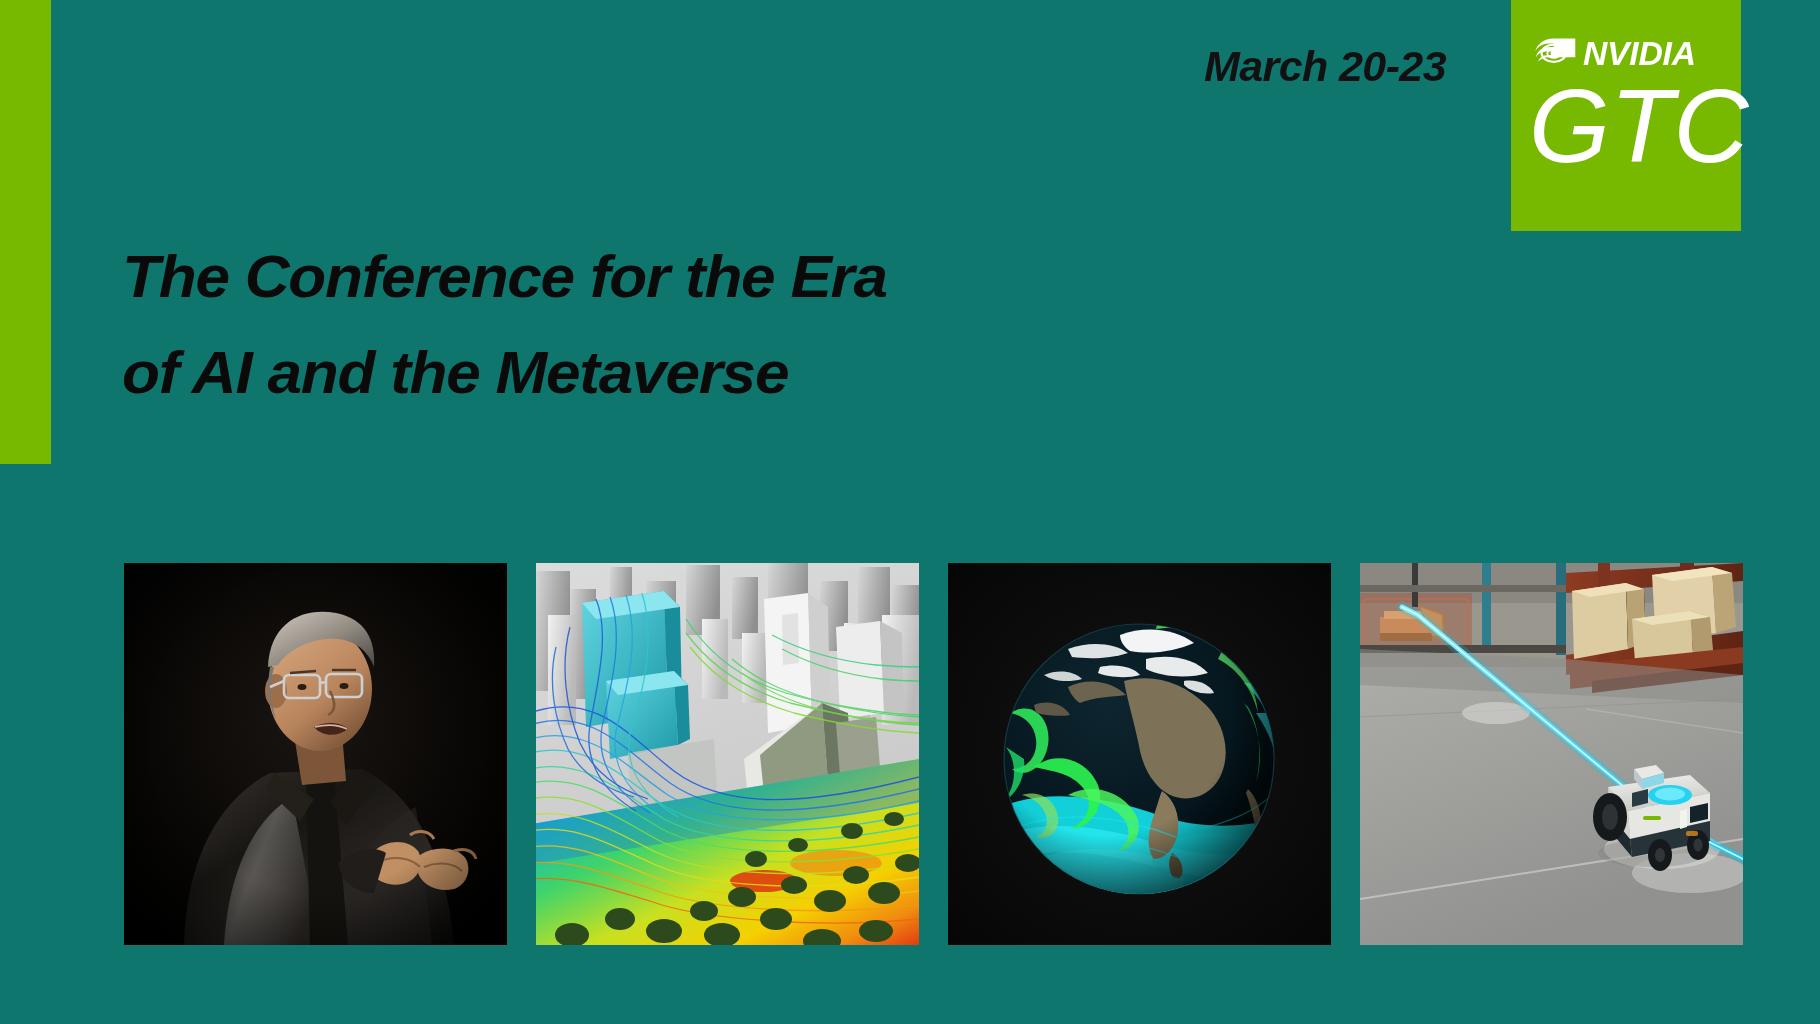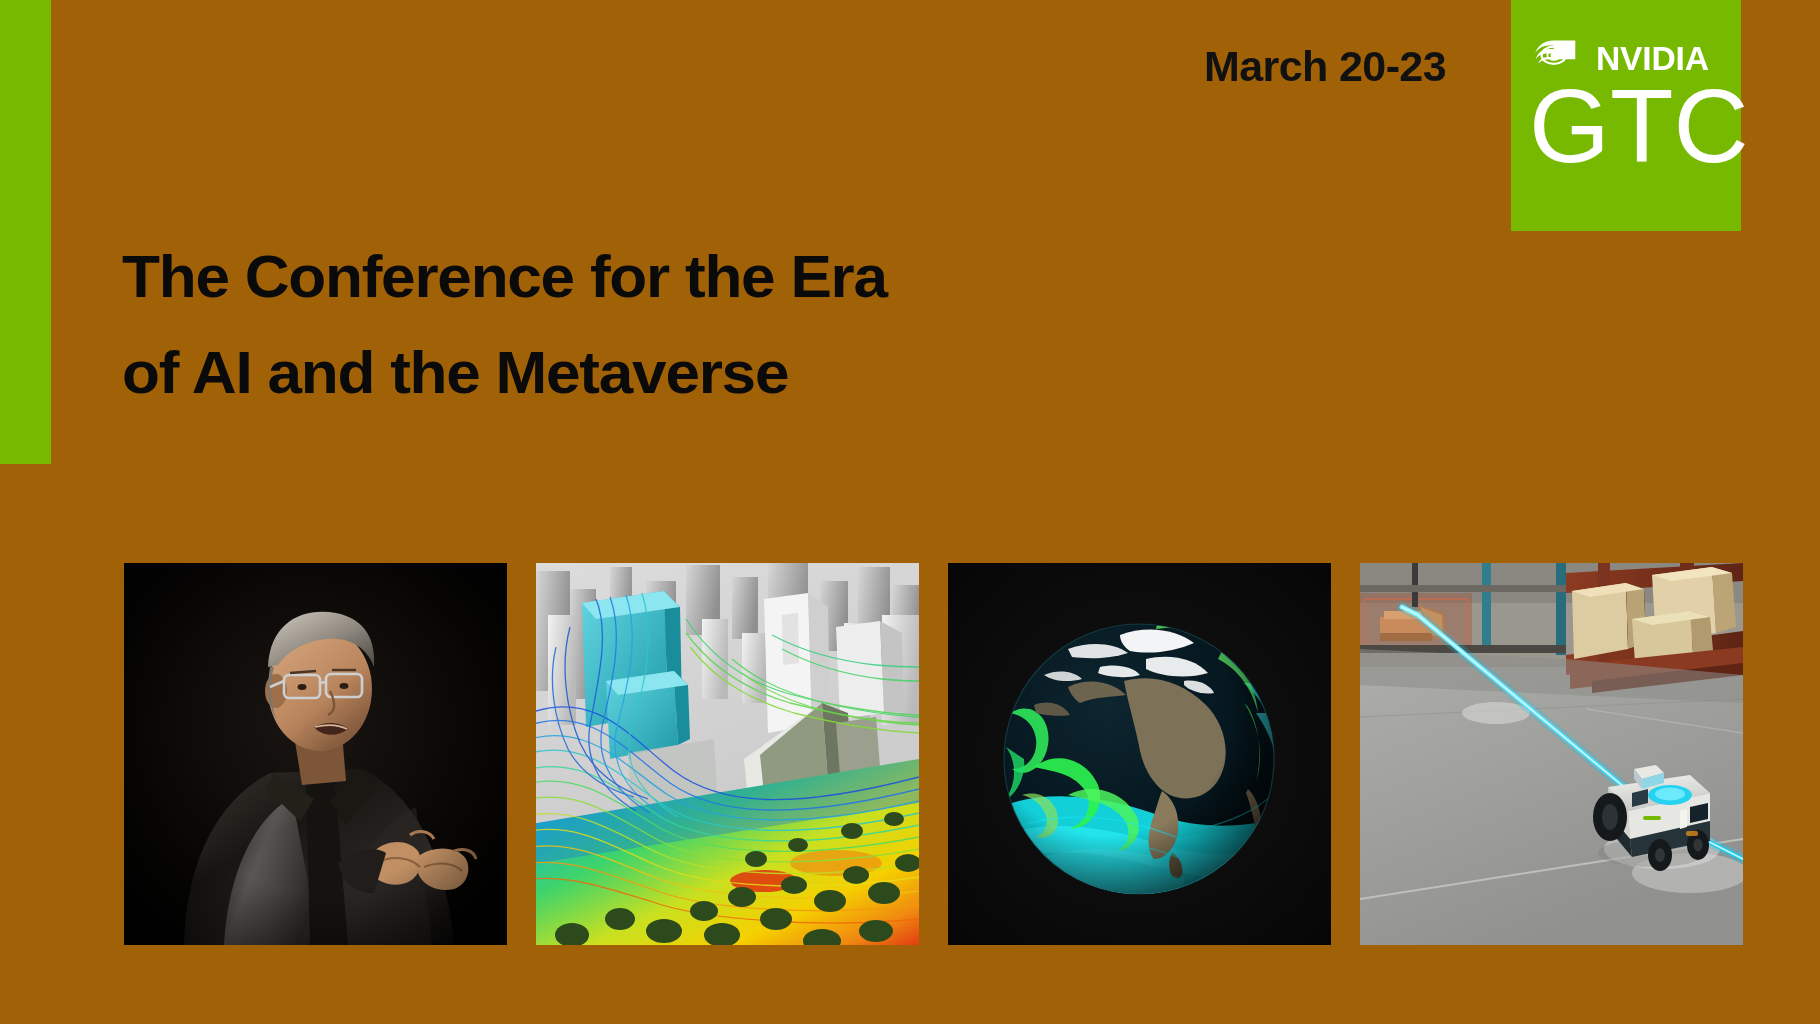--- a/index.html
+++ b/index.html
@@ -2,21 +2,21 @@
 <html><head>
 <meta charset="utf-8">
 <style>
   html,body{margin:0;padding:0;}
   body{
     width:1820px;height:1024px;
     background:#ededed;
     font-family:"Liberation Sans", sans-serif;
     overflow:hidden;position:relative;
   }
-  #stage{position:absolute;inset:0;background:#a16207;}
+  #stage{position:absolute;inset:0;background:#0f766e;font-style:italic;}
 
   
   .accent-bar{
     position:absolute;left:0;top:0;width:51px;height:464px;
     background:#76b900;
   }
 
   
   .date-text{
     position:absolute;left:900px;top:42px;width:546px;
@@ -26,21 +26,21 @@
     color:#111111;line-height:48px;white-space:nowrap;
   }
 
   
   .gtc-block{
     position:absolute;left:1511px;top:0;width:230px;height:231px;
     background:#76b900;
   }
   .nv-lockup{
     position:absolute;left:22px;top:37px;
-    display:flex;align-items:flex-end;gap:20px;height:38px;
+    display:flex;align-items:flex-start;gap:7px;height:38px;
   }
   .nv-eye{width:43px;height:36px;display:block;}
   .nv-word{
     font-family:"Liberation Sans", sans-serif;
     font-weight:bold;font-size:33px;letter-spacing:-0.2px;
     color:#ffffff;line-height:33px;
     transform:scaleX(1.02);transform-origin:left center;
   }
   .gtc-word{
     position:absolute;left:18px;top:74px;

